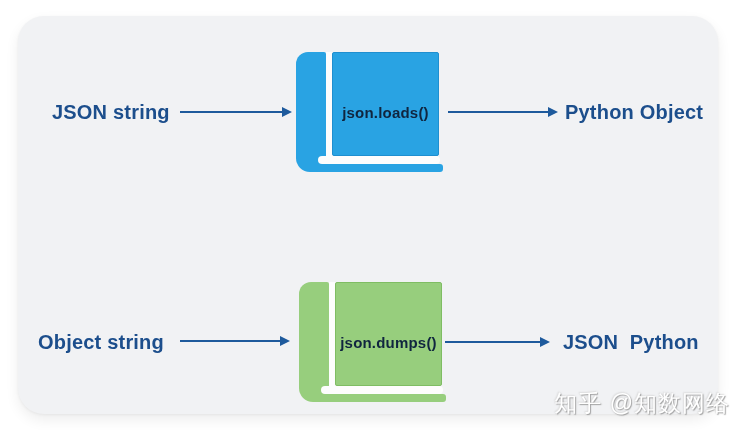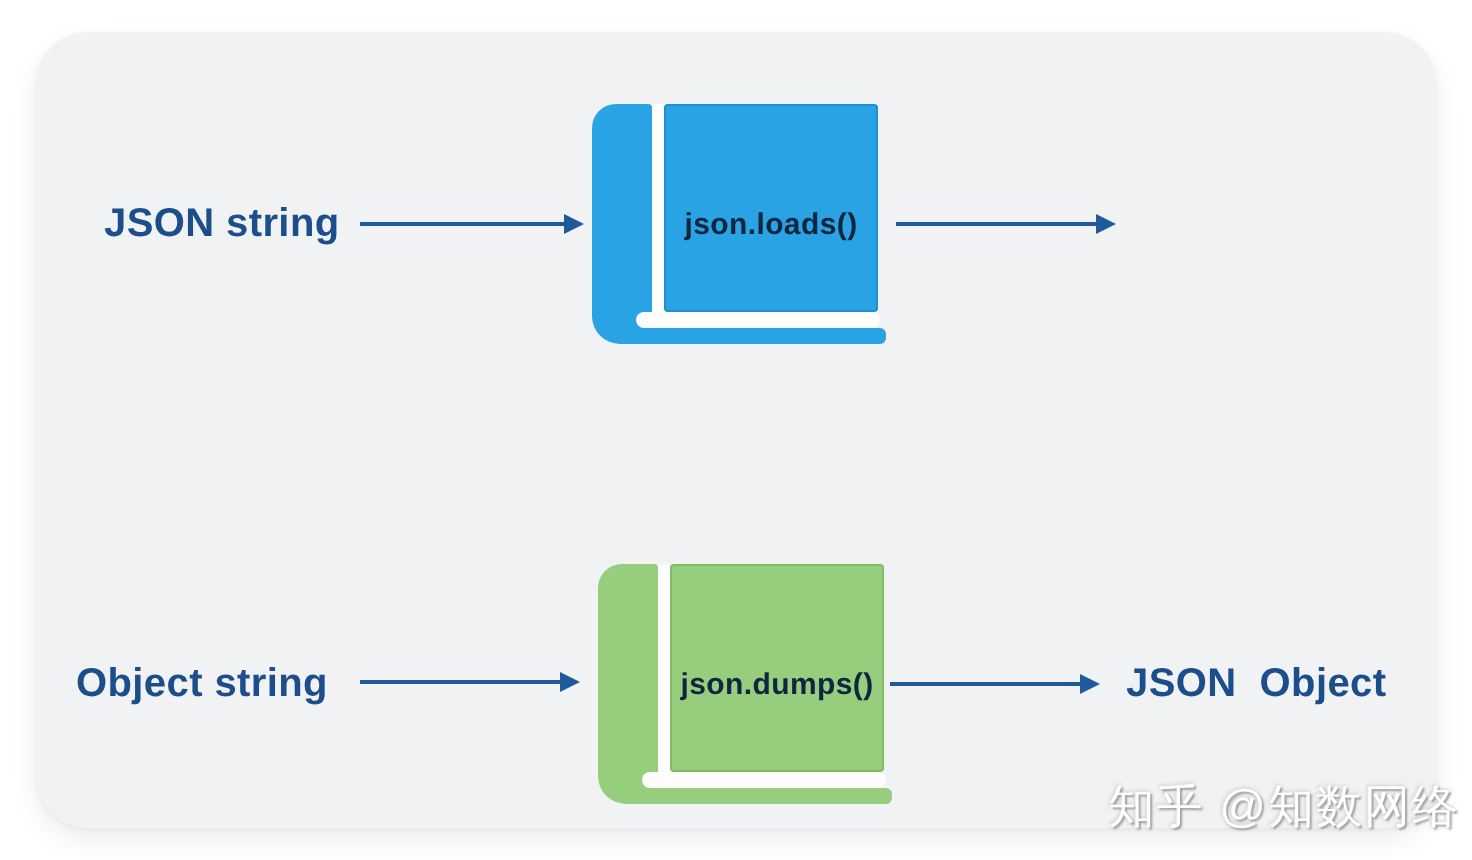--- a/index.html
+++ b/index.html
@@ -75,32 +75,33 @@
     <div class="spine"></div>
     <div class="bar"></div>
     <div class="page-v"></div>
     <div class="page-h"></div>
     <div class="cover"></div>
     <div class="fn">json.loads()</div>
   </div>
 
   <div class="arrow" style="left:448px; top:111px; width:100px;"></div>
 
+  <div class="io-label" style="left:565px; top:100px;">Python Object</div>
 
   <div class="io-label" style="left:38px; top:330px;">Object string</div>
 
   <div class="arrow" style="left:180px; top:340px; width:100px;"></div>
 
   <div class="book green" style="left:299px; top:282px;text-align:right;">
     <div class="spine"></div>
     <div class="bar"></div>
     <div class="page-v"></div>
     <div class="page-h"></div>
     <div class="cover"></div>
     <div class="fn">json.dumps()</div>
   </div>
 
   <div class="arrow" style="left:445px; top:341px; width:95px;"></div>
 
-  <div class="io-label" style="left:563px; top:330px;">JSON  Object</div>
+  <div class="io-label" style="left:563px; top:330px;">JSON  Python</div>
 
   <div class="watermark">知乎 @知数网络</div>
 </div>
 
 </body></html>

